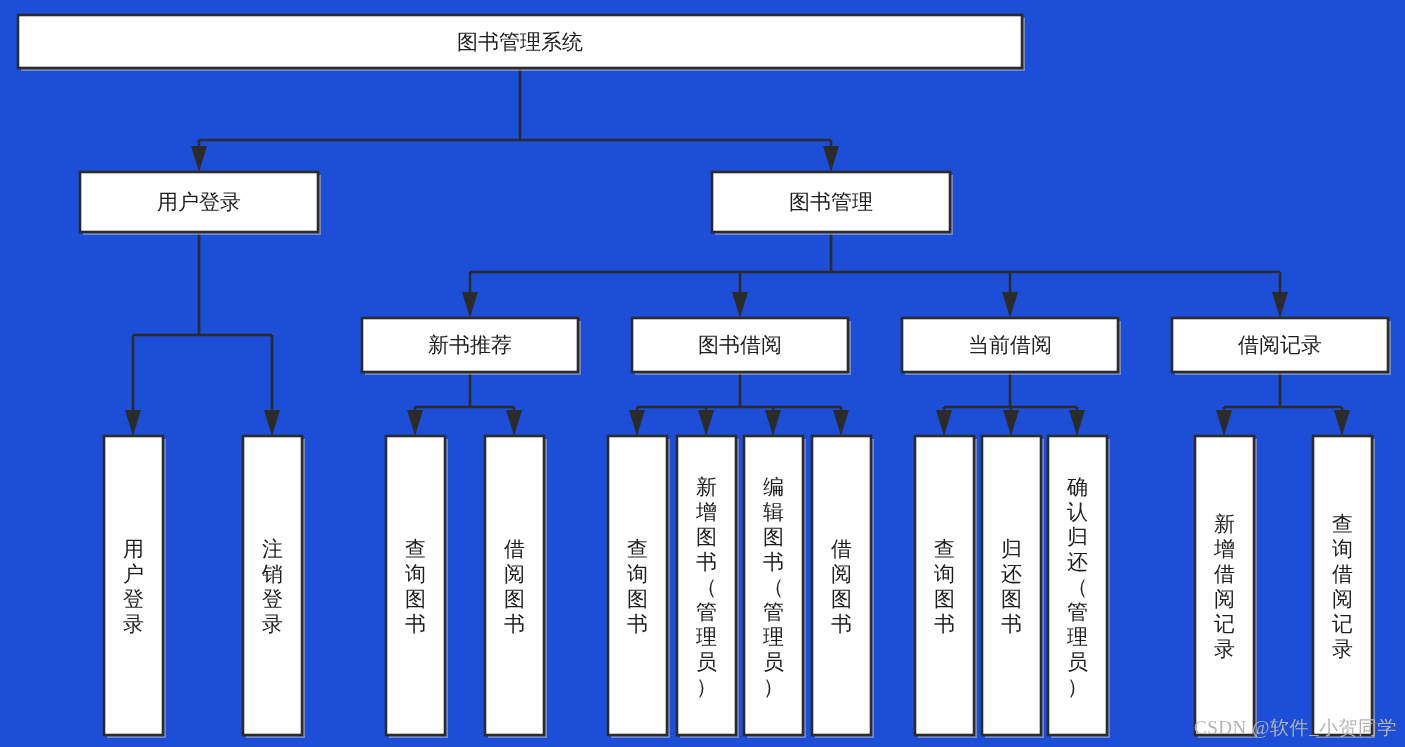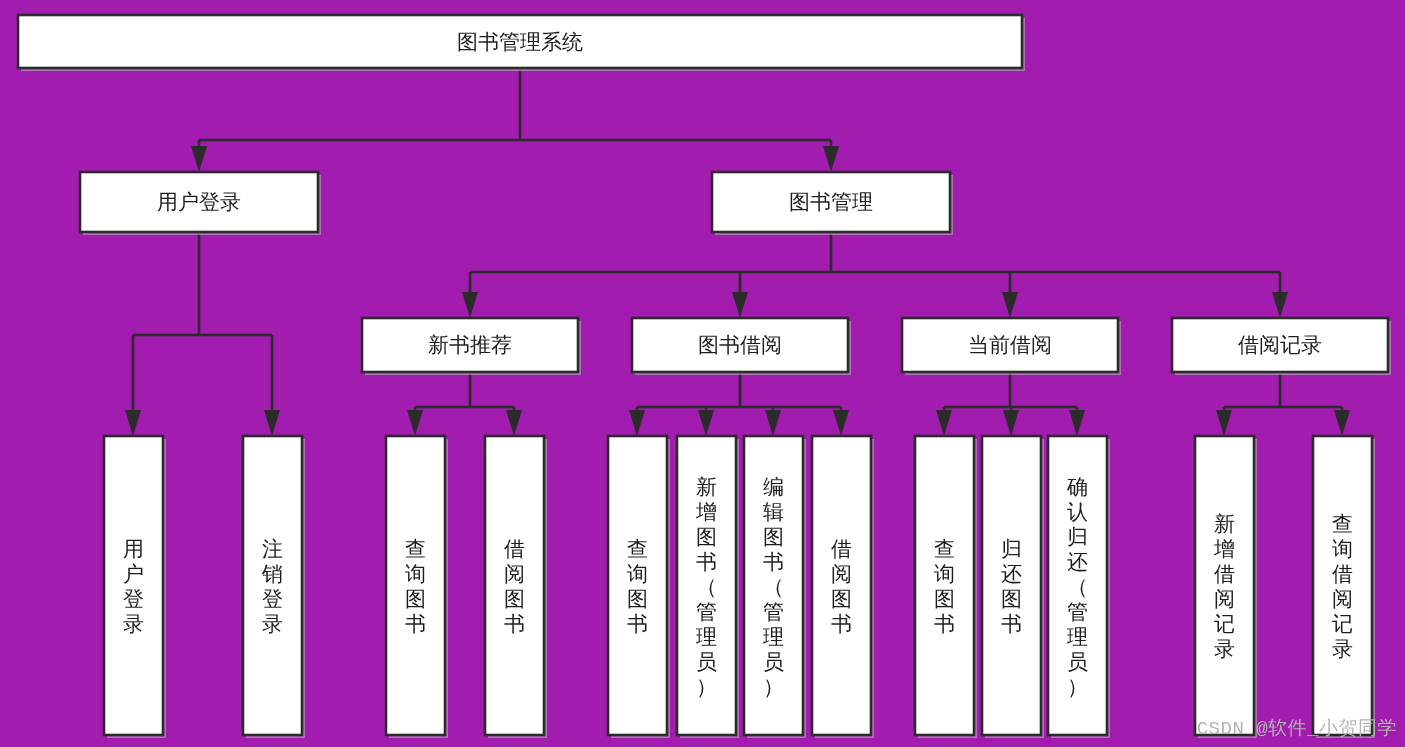--- a/index.html
+++ b/index.html
@@ -1,21 +1,21 @@
 <!DOCTYPE html>
 <html><head>
 <meta charset="utf-8">
 <title>图书管理系统 功能结构图</title>
 <style>
   html,body{margin:0;padding:0;background:#ffffff;}
   body{
     font-family:"DejaVu Sans","Liberation Sans",sans-serif;
     width:1405px;height:747px;overflow:hidden;
   }
-  #diagram-root{position:relative;width:1405px;height:747px;background:#a21caf;}
+  #diagram-root{position:relative;width:1405px;height:747px;background:#1d4ed8;}
   svg.diagram-canvas{position:absolute;left:0;top:0;width:1405px;height:747px;display:block;}
 
   .node-box{
     fill:#ffffff;
     stroke:#2b2b2b;
     stroke-width:2.6;
   }
   .node-shadow{
     fill:#b9b9b9;
     opacity:.55;
@@ -34,21 +34,21 @@
     text-anchor:middle;
     dominant-baseline:middle;
   }
   .node-label.horizontal{font-size:21px;}
   .node-label.vertical{font-size:21px;}
 
   .watermark{
     position:absolute;
     right:8px;
     bottom:6px;
-    font-family:Liberation Mono, monospace;
+    font-family:Liberation Serif, serif;
     font-size:19px;
     color:#b4b4b4;
     letter-spacing:.5px;
     white-space:nowrap;
     pointer-events:none;
   }
 </style>
 </head>
 <body>
 

